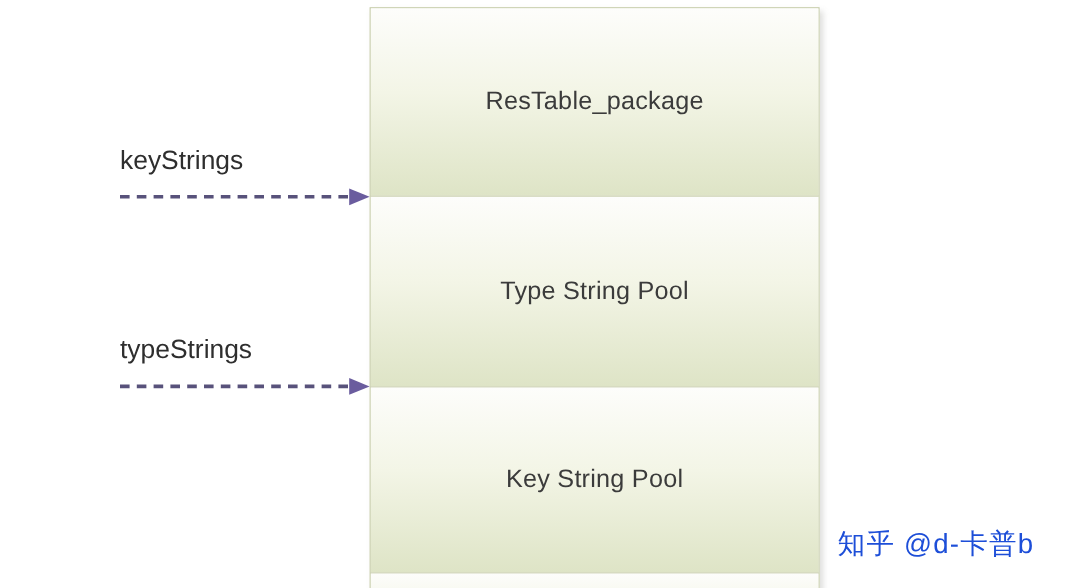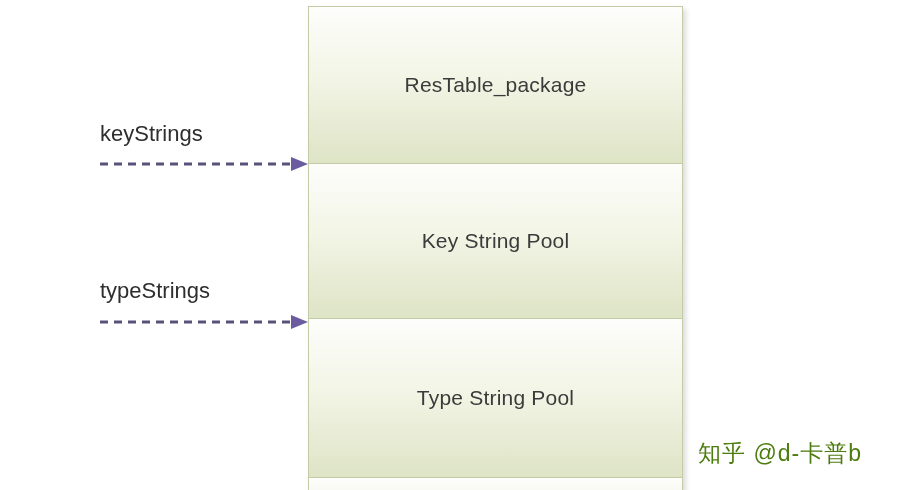--- a/index.html
+++ b/index.html
@@ -64,40 +64,40 @@
   }
   .pointer-arrow-1 { top: 155px; }
   .pointer-arrow-2 { top: 313px; }
 
   
   .watermark {
     position: absolute;
     left: 698px;
     top: 438px;
     font-size: 23px;
-    color: #4d7c0f;
+    color: #1d4ed8;
     letter-spacing: 1px;
     text-shadow: 1px 1px 0 #ffffff;
     white-space: nowrap;
   }
 </style>
 </head>
 <body>
 
 <div class="canvas">
 
   <div class="stack">
     <div class="box box-1">
       <span class="box-label">ResTable_package</span>
     </div>
+    <div class="box box-2">
+      <span class="box-label">Type String Pool</span>
+    </div>
     <div class="box box-3">
       <span class="box-label">Key String Pool</span>
-    </div>
-    <div class="box box-2">
-      <span class="box-label">Type String Pool</span>
     </div>
     <div class="box box-4">
       <span class="box-label"></span>
     </div>
   </div>
 
   <div class="pointer-label pointer-label-1">keyStrings</div>
   <svg class="pointer-arrow pointer-arrow-1" viewBox="0 0 212 18" xmlns="http://www.w3.org/2000/svg">
     <line x1="2" y1="9" x2="193" y2="9" stroke-width="3" stroke-dasharray="8 6" stroke-linecap="butt" stroke="#58527b"></line>
     <polygon points="193,2 210,9 193,16" fill="#6a5c9e"></polygon>

